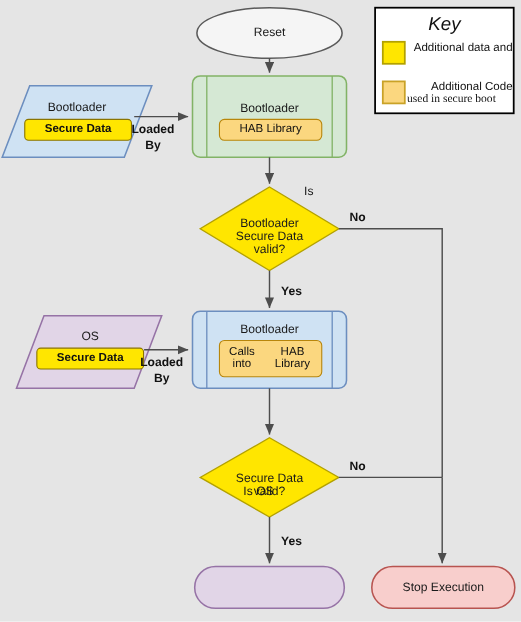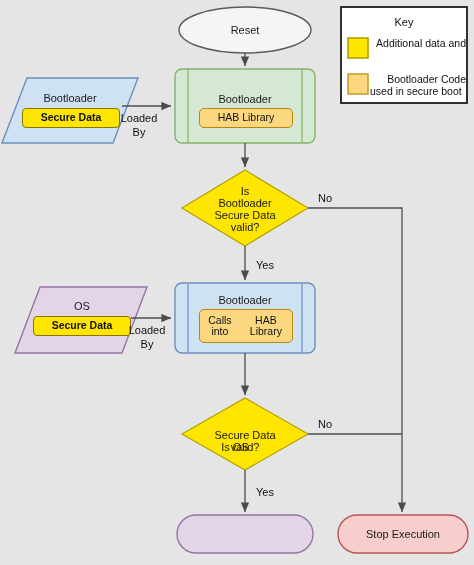--- a/index.html
+++ b/index.html
@@ -1,24 +1,24 @@
 <!DOCTYPE html>
 <html><head>
 <meta charset="utf-8">
 <style>
   html,body{margin:0;padding:0;background:#ffffff;}
   body{width:474px;height:565px;font-family:"Liberation Sans",sans-serif;overflow:hidden;}
   #stage{position:relative;width:474px;height:565px;background:#e5e5e5;}
   svg#flow{position:absolute;left:0;top:0;width:474px;height:565px;}
   .lbl{position:absolute;font-family:"Liberation Sans",sans-serif;color:#111111;text-align:center;line-height:12px;white-space:nowrap;}
-  .edge-lbl{font-size:11px;color:#111111;}
+  .edge-lbl{font-size:11px;color:#111111;font-weight:bold;}
   .node-text{font-size:11px;color:#1a1a1a;}
   .inner-chip{position:absolute;display:flex;align-items:center;justify-content:center;
       font-size:10.5px;line-height:11.5px;text-align:center;color:#111111;}
-  .key-title{font-size:11px;}
+  .key-title{font-size:17px;font-style:italic;}
   .key-row-text{font-size:10.5px;line-height:12px;text-align:right;color:#111111;}
 </style>
 </head>
 <body>
 
 <div id="stage">
 
   <svg id="flow" viewBox="0 0 474 565">
     <defs>
       <marker id="arw" markerWidth="9" markerHeight="9" refX="7.4" refY="3.2" orient="auto" markerUnits="strokeWidth">
@@ -83,21 +83,21 @@
   <div class="lbl node-text" style="left:195px;top:93px;width:100px;">Bootloader</div>
   <div class="inner-chip" style="left:199px;top:108px;width:92px;height:18px;background:#fbd77f;border:1.4px solid #b8860b;border-radius:5px;">
     <span>HAB Library</span>
   </div>
 
   <div class="lbl node-text" style="left:30px;top:92px;width:80px;">Bootloader</div>
   <div class="inner-chip" style="left:22px;top:108px;width:96px;height:18px;background:#ffe600;border:1.6px solid #8a7400;border-radius:4px;font-weight:bold;">
     <span>Secure Data</span>
   </div>
 
-  <div class="lbl node-text" style="left:205px;top:185px;width:80px;">Is</div>
+  <div class="lbl node-text" style="left:205px;top:168px;width:80px;text-align:right;">Is</div>
   <div class="lbl node-text" style="left:198px;top:197px;width:94px;">Bootloader</div>
   <div class="lbl node-text" style="left:198px;top:209px;width:94px;">Secure Data</div>
   <div class="lbl node-text" style="left:205px;top:221px;width:80px;">valid?</div>
 
   <div class="lbl node-text" style="left:42px;top:300px;width:80px;">OS</div>
   <div class="inner-chip" style="left:33px;top:316px;width:96px;height:18px;background:#ffe600;border:1.6px solid #8a7400;border-radius:4px;font-weight:bold;">
     <span>Secure Data</span>
   </div>
 
   <div class="lbl node-text" style="left:205px;top:294px;width:80px;">Bootloader</div>
@@ -120,16 +120,16 @@
 
   <div class="lbl edge-lbl" style="left:313px;top:192px;width:24px;">No</div>
   <div class="lbl edge-lbl" style="left:252px;top:259px;width:26px;">Yes</div>
   <div class="lbl edge-lbl" style="left:313px;top:418px;width:24px;">No</div>
   <div class="lbl edge-lbl" style="left:252px;top:486px;width:26px;">Yes</div>
 
   <div class="lbl key-title" style="left:361px;top:16px;width:86px;">Key</div>
 
   <div class="lbl key-row-text" style="left:372px;top:37px;width:94px;">Additional data and</div>
 
-  <div class="lbl key-row-text" style="left:372px;top:73px;width:94px;text-align:right;">Bootloader Code</div>
-  <div class="lbl key-row-text" style="left:370px;top:85px;width:72px;text-align:right;">used in secure boot</div>
+  <div class="lbl key-row-text" style="left:372px;top:73px;width:94px;text-align:right;">Additional Code</div>
+  <div class="lbl key-row-text" style="left:370px;top:85px;width:72px;text-align:right;font-family:Liberation Serif, serif;">used in secure boot</div>
 
 </div>
 
 </body></html>

